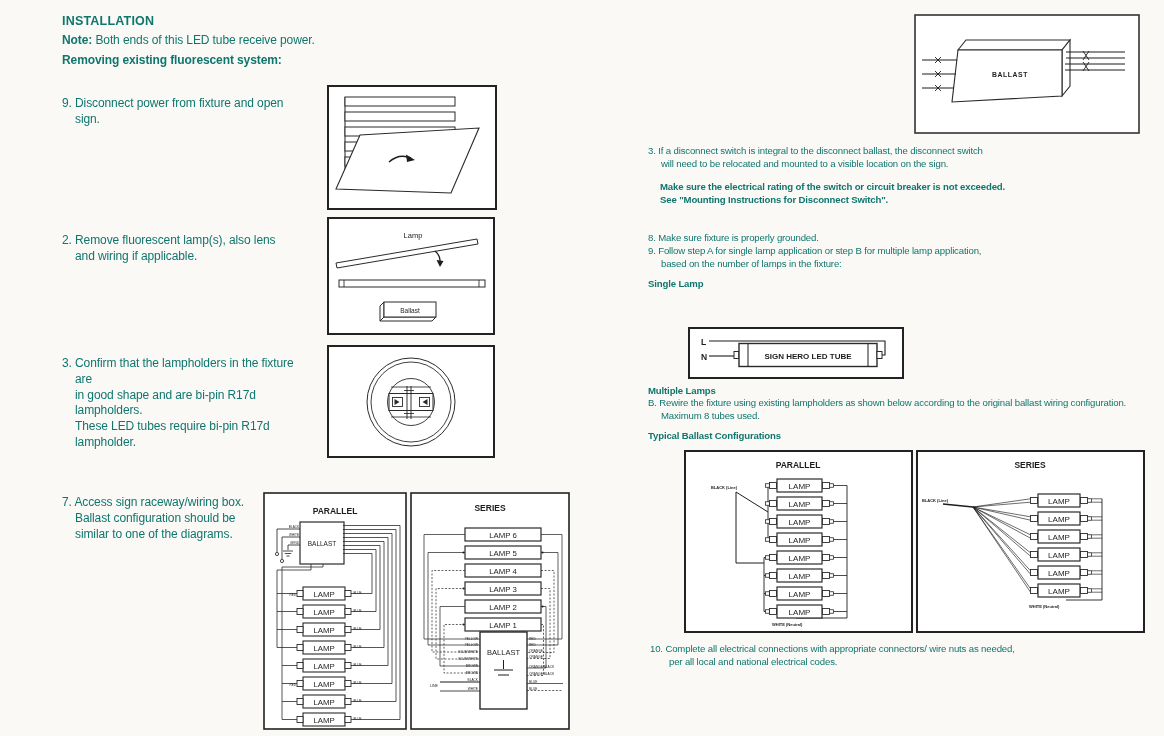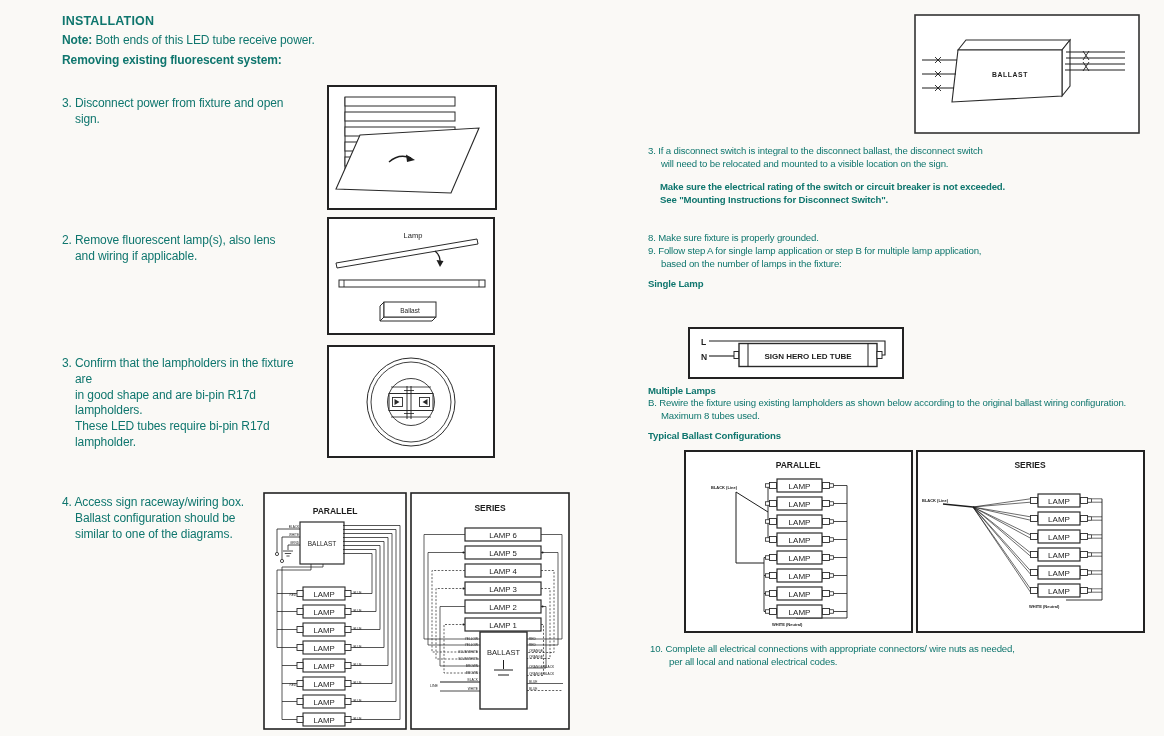--- a/index.html
+++ b/index.html
@@ -23,27 +23,27 @@
 </style>
 </head>
 <body>
 
 <div class="page">
 
   <div class="abs title" style="left:62px;top:14px;">INSTALLATION</div>
   <div class="abs t" style="left:62px;top:33px;"><span class="b">Note:</span><span> Both ends of this LED tube receive power.</span></div>
   <div class="abs t b" style="left:62px;top:53px;">Removing existing fluorescent system:</div>
 
-  <div class="abs t hang" style="left:62px;top:96px;width:232px;">3. Disconnect power from fixture and open sign.</div>
+  <div class="abs t hang" style="left:62px;top:96px;width:232px;">9. Disconnect power from fixture and open sign.</div>
   <div class="abs t hang" style="left:62px;top:233px;width:232px;">2. Remove fluorescent lamp(s), also lens
 and wiring if applicable.</div>
   <div class="abs t hang" style="left:62px;top:356px;width:242px;">3. Confirm that the lampholders in the fixture are
 in good shape and are bi-pin R17d lampholders.
 These LED tubes require bi-pin R17d lampholder.</div>
-  <div class="abs t hang" style="left:62px;top:495px;width:185px;">4. Access sign raceway/wiring box.
+  <div class="abs t hang" style="left:62px;top:495px;width:185px;">7. Access sign raceway/wiring box.
 Ballast configuration should be
 similar to one of the diagrams.</div>
 
   <div class="abs tr hang" style="left:648px;top:144px;width:500px;">3. If a disconnect switch is integral to the disconnect ballast, the disconnect switch
 will need to be relocated and mounted to a visible location on the sign.</div>
   <div class="abs tr b" style="left:660px;top:180px;width:500px;">Make sure the electrical rating of the switch or circuit breaker is not exceeded.
 See "Mounting Instructions for Disconnect Switch".</div>
   <div class="abs tr hang" style="left:648px;top:231px;width:500px;">8. Make sure fixture is properly grounded.</div>
   <div class="abs tr hang" style="left:648px;top:244px;width:500px;">9. Follow step A for single lamp application or step B for multiple lamp application,
 based on the number of lamps in the fixture:</div>

